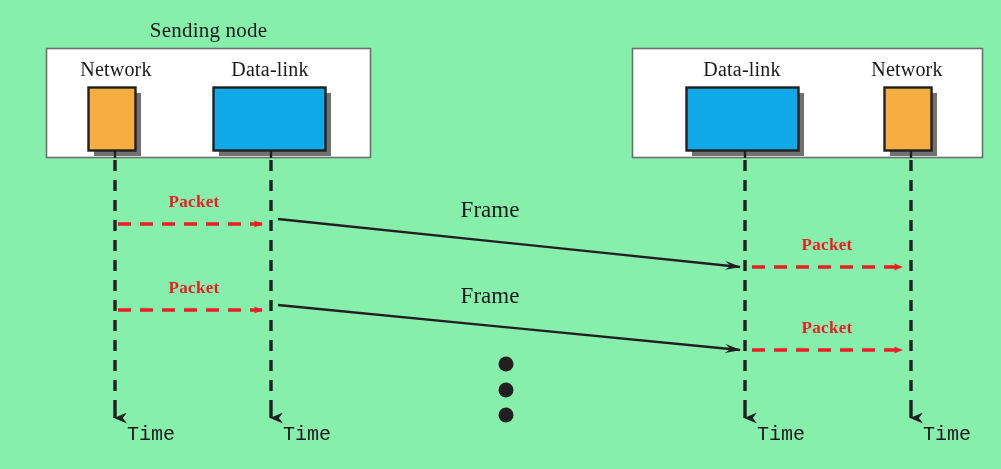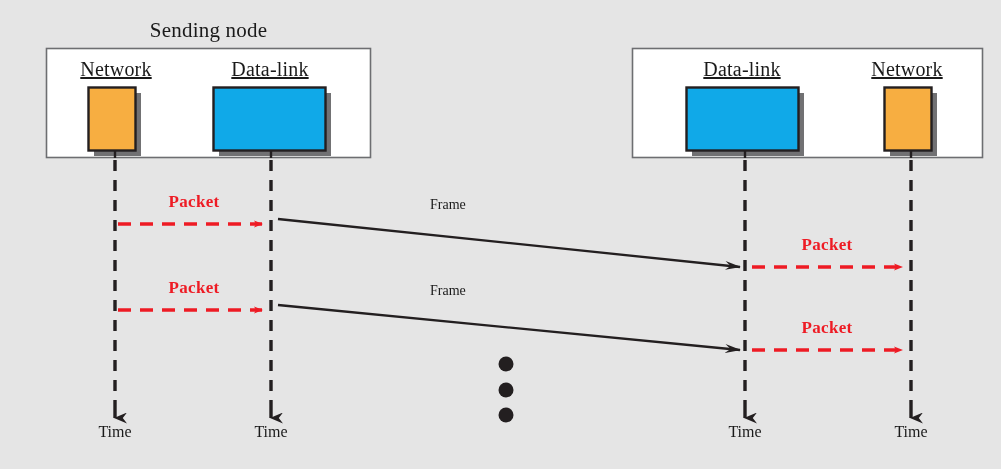--- a/index.html
+++ b/index.html
@@ -4,21 +4,21 @@
 <style>
   html, body {
     margin: 0;
     padding: 0;
     background: #ffffff;
   }
   #canvas {
     position: relative;
     width: 1001px;
     height: 469px;
-    background: #e5e5e5;
+    background: #86efac;
     font-family: "Liberation Serif", "DejaVu Serif", serif;
     overflow: hidden;
   }
   svg.layer {
     position: absolute;
     left: 0;
     top: 0;
     width: 1001px;
     height: 469px;
   }
@@ -30,44 +30,44 @@
     white-space: nowrap;
     letter-spacing: 0.2px;
   }
   .layer-label {
     position: absolute;
     font-size: 20px;
     color: #1a1a1a;
     text-align: center;
     white-space: nowrap;
     letter-spacing: 0.2px;
-    text-decoration: underline;
   }
   .packet-label {
     position: absolute;
     font-size: 17px;
     font-weight: bold;
     color: #ee1b24;
     white-space: nowrap;
     text-align: center;
     letter-spacing: 0.3px;
   }
   .frame-label {
     position: absolute;
-    font-size: 14px;
+    font-size: 23px;
     color: #1a1a1a;
     white-space: nowrap;
-    text-align: left;
+    text-align: center;
   }
   .time-label {
     position: absolute;
-    font-size: 16px;
+    font-size: 20px;
     color: #1a1a1a;
     white-space: nowrap;
-    text-align: center;
+    text-align: right;
+    font-family: Liberation Mono, monospace;
   }
 </style>
 </head>
 <body>
 
 <div id="canvas">
 
   <svg class="layer" viewBox="0 0 1001 469" xmlns="http://www.w3.org/2000/svg">
     <defs>
       <marker id="redArrow" markerWidth="9" markerHeight="8" refX="8" refY="4" orient="auto" markerUnits="userSpaceOnUse">

